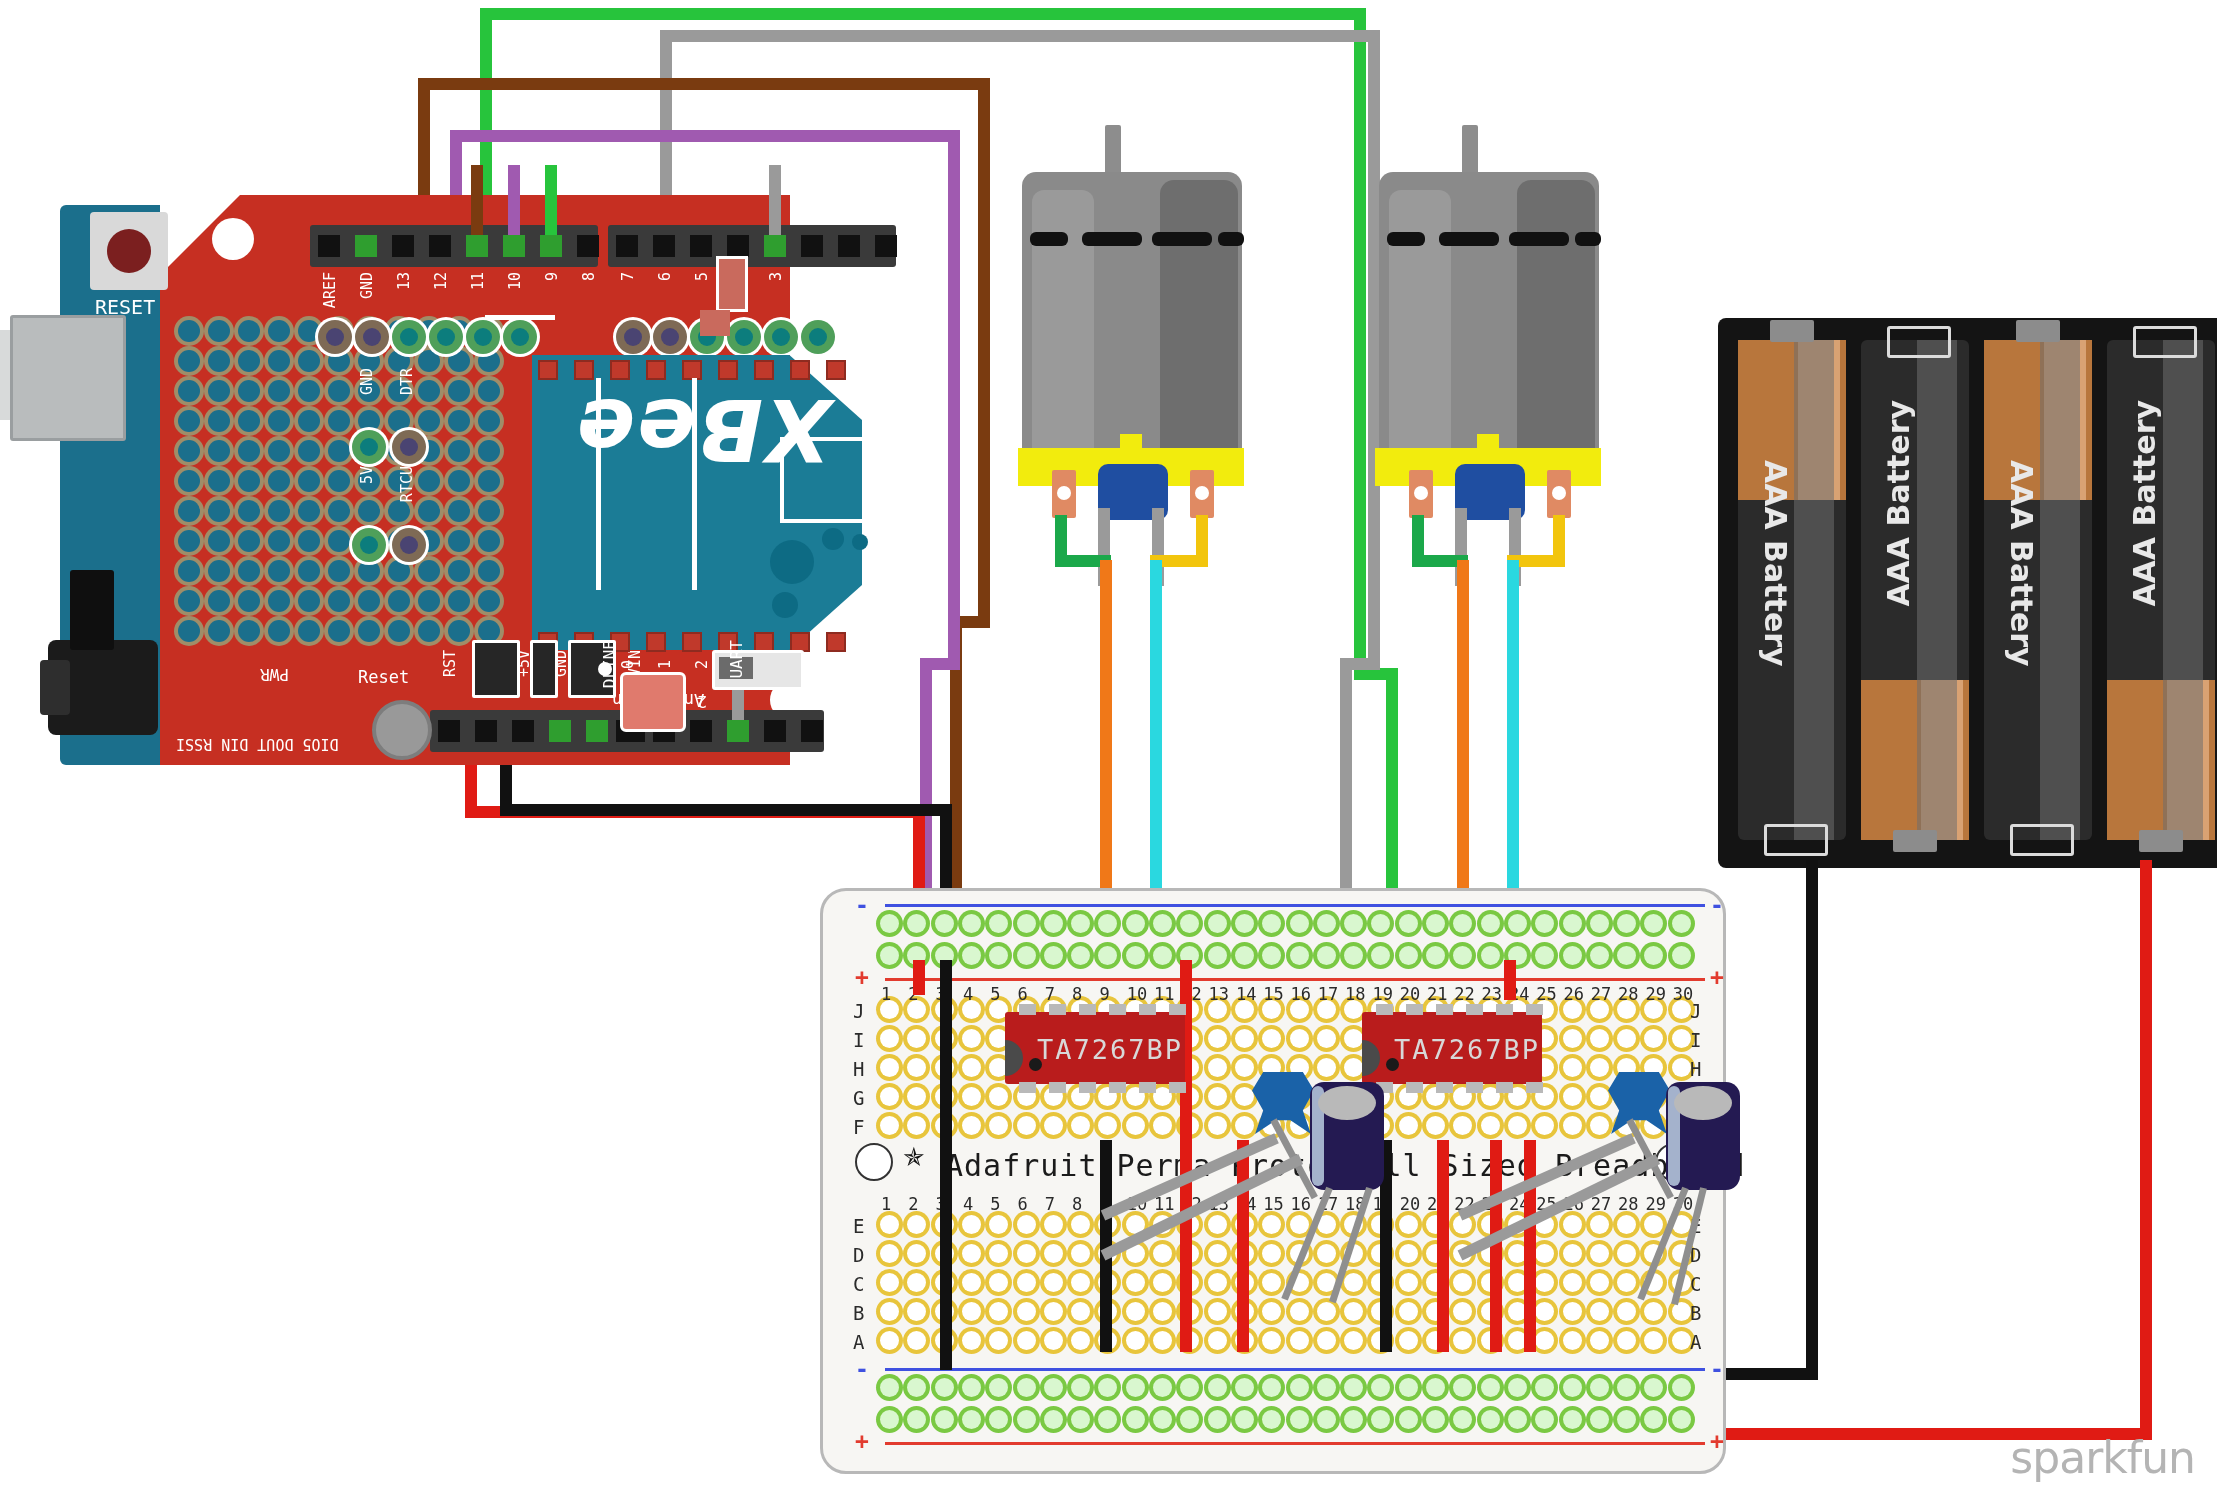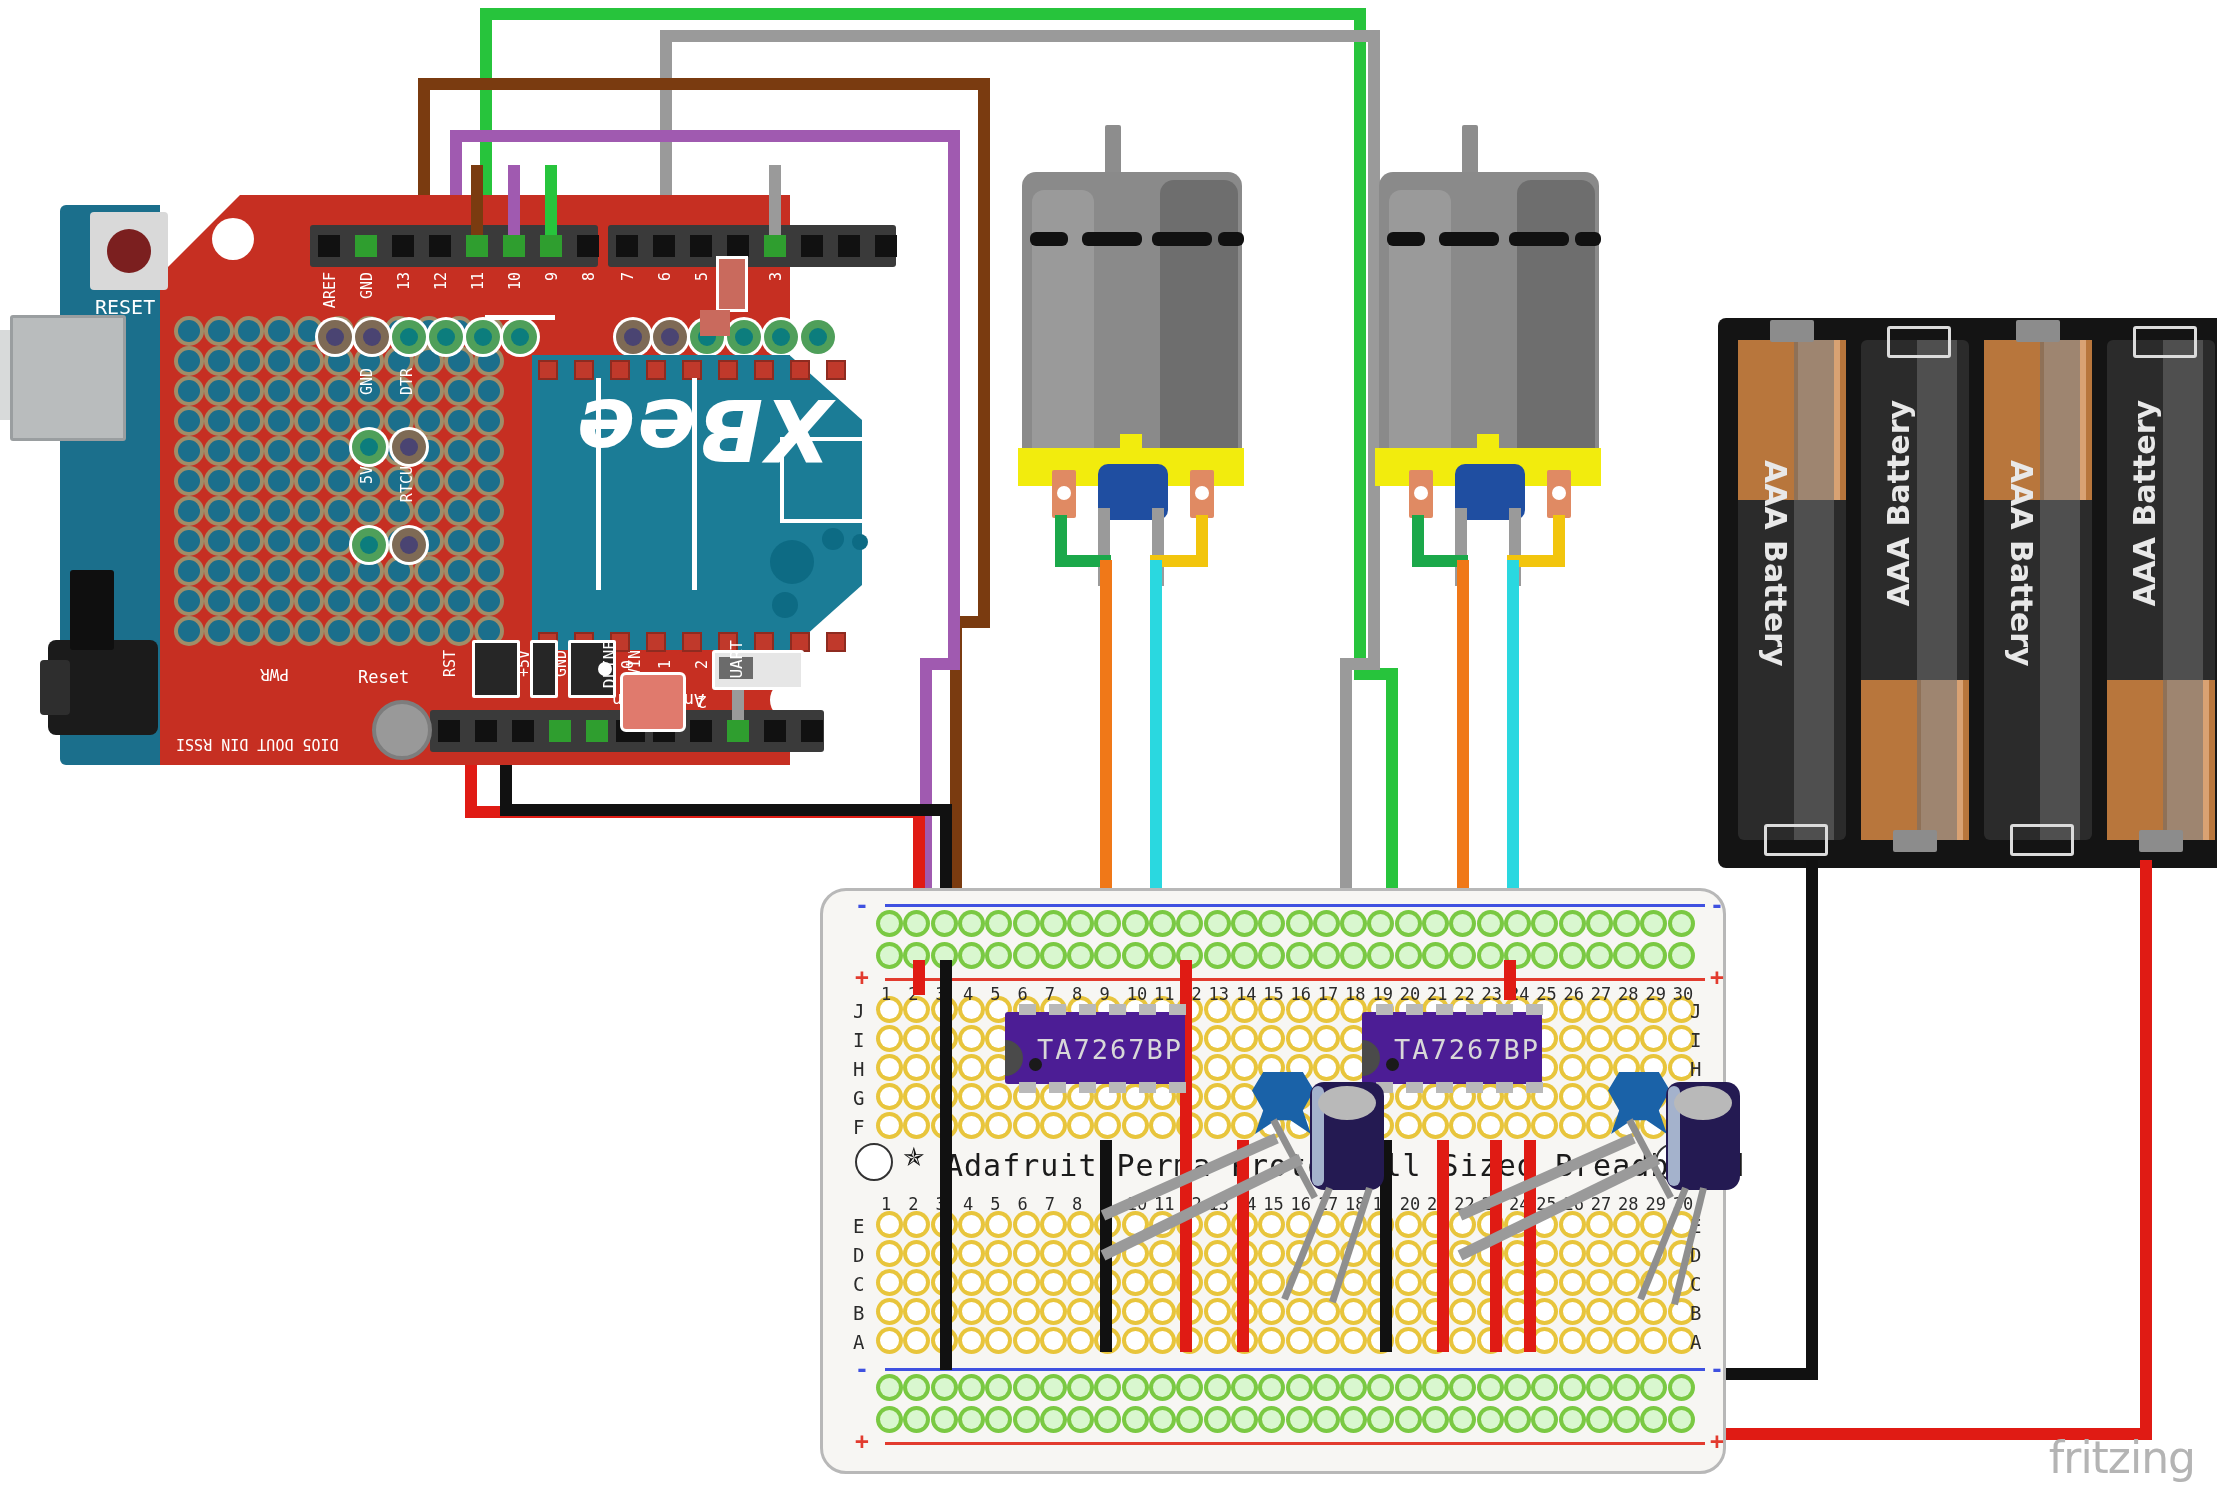--- a/index.html
+++ b/index.html
@@ -96,21 +96,21 @@
   .railr{background:#e23b2e;} .railb{background:#3f51e0;}
   .rlbl{position:absolute;font-size:23px;font-weight:bold;font-family:"DejaVu Sans Mono",monospace;}
   .collbl{position:absolute;font-size:17px;color:#2b2b2b;font-family:"DejaVu Sans Mono",monospace;}
   .rowlbl{position:absolute;font-size:19px;color:#2b2b2b;font-family:"DejaVu Sans Mono",monospace;}
   #bb-txt{position:absolute;left:945px;top:1148px;font-size:30px;color:#1b1b1b;
           font-family:"DejaVu Sans Mono",monospace;letter-spacing:1px;white-space:nowrap;}
   .bb-mnt{position:absolute;width:34px;height:34px;border-radius:50%;background:#fff;border:2px solid #333;}
   .star{position:absolute;font-size:36px;color:#111;}
 
   
-  .ic{position:absolute;background:#4c1d95;border-radius:3px;}
+  .ic{position:absolute;background:#b91c1c;border-radius:3px;}
   .ic .lbl{position:absolute;color:#d8d8d8;font-size:27px;font-family:"DejaVu Sans Mono",monospace;letter-spacing:2px;}
   .ic .notch{position:absolute;left:0;top:28px;width:18px;height:36px;border-radius:0 18px 18px 0;background:#4a4a4a;}
   .ic .dot{position:absolute;width:13px;height:13px;border-radius:50%;background:#1a1a1a;}
   .icleg{position:absolute;width:17px;height:11px;background:#b9b9b9;}
 
   
   .ecap{position:absolute;width:74px;height:108px;background:#241a52;border-radius:14px;}
   .ecap .top{position:absolute;left:8px;top:4px;width:58px;height:34px;border-radius:50%;background:#b9b9b9;}
   .ecap .sheen{position:absolute;left:2px;top:4px;width:12px;height:100px;border-radius:8px;background:#cfe6f5;opacity:.75;}
   .ccap{position:absolute;width:62px;height:62px;background:#1a62a8;
@@ -1175,14 +1175,14 @@
   <div class="caplead" style="left:1682px;top:1188px;height:120px;transform:rotate(22deg);transform-origin:top;"></div>
   <div class="caplead" style="left:1700px;top:1188px;height:120px;transform:rotate(14deg);transform-origin:top;"></div>
 
   <div>
     <div class="wseg" style="left:1103px;top:1210px;width:190px;height:11px;background:#9a9a9a;transform:rotate(-24deg);transform-origin:left;"></div>
     <div class="wseg" style="left:1103px;top:1250px;width:220px;height:11px;background:#9a9a9a;transform:rotate(-26deg);transform-origin:left;"></div>
     <div class="wseg" style="left:1460px;top:1210px;width:190px;height:11px;background:#9a9a9a;transform:rotate(-24deg);transform-origin:left;"></div>
     <div class="wseg" style="left:1460px;top:1250px;width:220px;height:11px;background:#9a9a9a;transform:rotate(-26deg);transform-origin:left;"></div>
   </div>
 
-  <div class="abs" id="fritzing">fritzing</div>
+  <div class="abs" id="fritzing">sparkfun</div>
 </div>
 
 </body></html>

